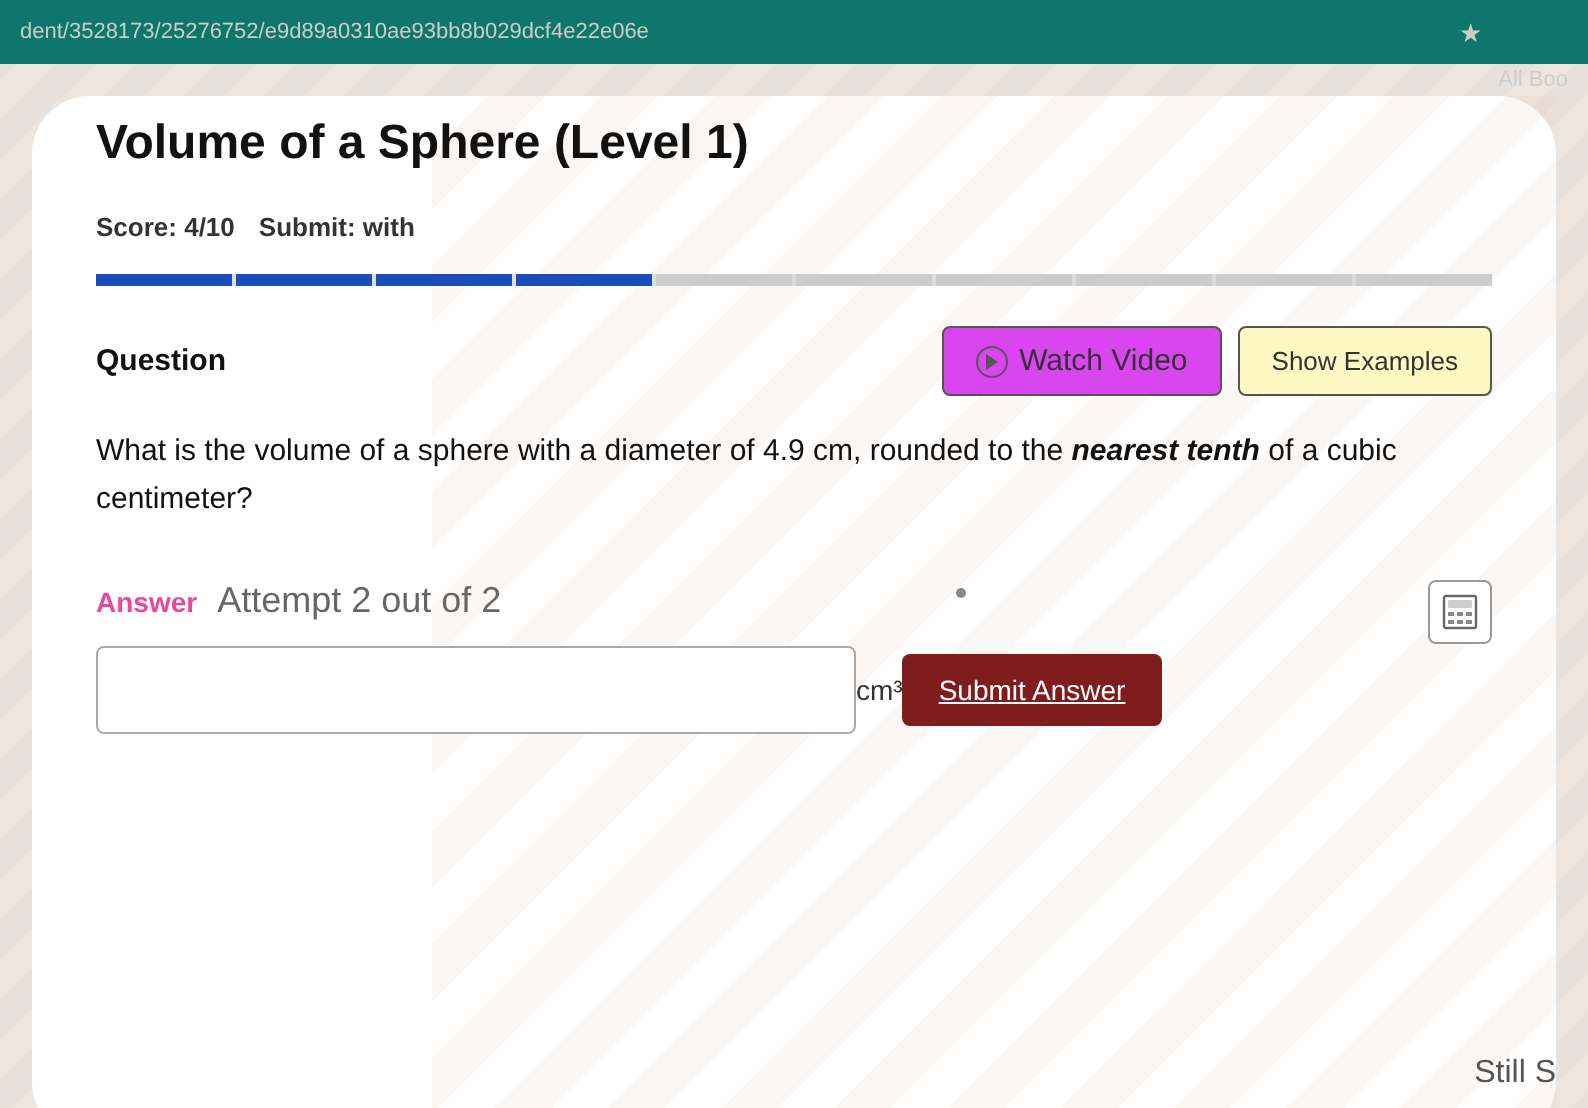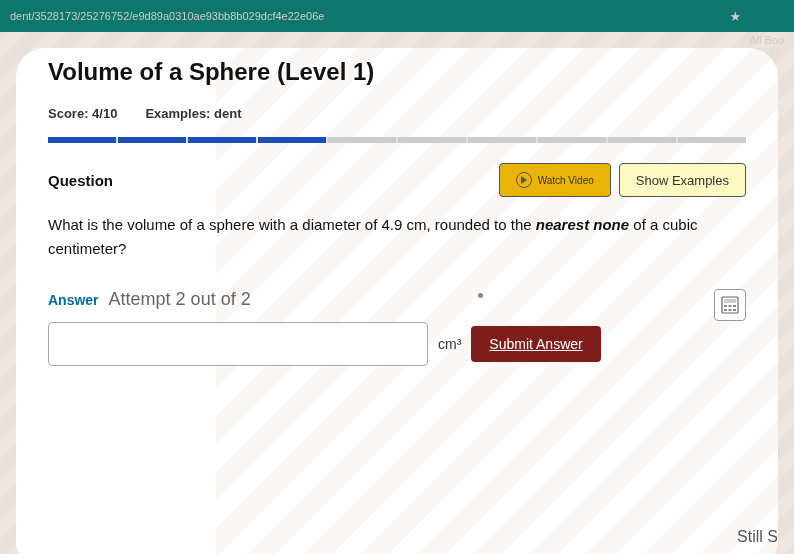--- a/index.html
+++ b/index.html
@@ -94,21 +94,21 @@
     }
 
     
     .score-section {
       margin-bottom: 16px;
     }
 
     .score-line {
       display: flex;
       align-items: center;
-      gap: 28px;
+      gap: 12px;
       margin-bottom: 8px;
     }
 
     .score-label {
       font-size: 13px;
       color: #333;
       font-weight: bold;
     }
 
     .penalty-label {
@@ -149,23 +149,23 @@
       display: flex;
       gap: 8px;
     }
 
     .watch-video-btn {
       display: flex;
       align-items: center;
       gap: 6px;
       padding: 8px 16px;
       border: 1.5px solid #555;
-      background: #eab308;
+      background: #d946ef;
       border-radius: 4px;
-      font-size: 10px;
+      font-size: 15px;
       color: #333;
       cursor: pointer;
     }
 
     .play-icon {
       width: 16px;
       height: 16px;
       border: 1.5px solid #555;
       border-radius: 50%;
       display: inline-flex;
@@ -214,21 +214,21 @@
     .answer-header {
       display: flex;
       align-items: center;
       gap: 10px;
       margin-bottom: 12px;
     }
 
     .answer-label {
       font-size: 14px;
       font-weight: bold;
-      color: #0369a1;
+      color: #ec4899;
     }
 
     .attempt-label {
       font-size: 18px;
       color: #666;
     }
 
     
     .calculator-icon-container {
       position: absolute;
@@ -247,21 +247,20 @@
       justify-content: center;
       cursor: pointer;
       font-size: 10px;
       color: #555;
     }
 
     
     .answer-input-row {
       display: flex;
       align-items: center;
-      gap: 10px;
     }
 
     .answer-input {
       width: 380px;
       height: 44px;
       border: 1.5px solid #aaa;
       border-radius: 4px;
       padding: 0 12px;
       font-size: 14px;
       background: white;
@@ -323,21 +322,21 @@
   <div class="content-inner">
 
     <h1 class="page-title">Volume of a Sphere (Level 1)</h1>
 
     <div class="score-section">
       <div class="score-line">
         <span class="score-label">
           <span>Score:</span>&nbsp;<span>4/10</span>
         </span>
         <span class="penalty-label">
-          <span>Examples:</span>&nbsp;<span>dent</span>
+          <span>Submit:</span>&nbsp;<span>with</span>
         </span>
       </div>
     </div>
 
     <div class="progress-bar-container" id="progressBar">
     <div class="progress-segment" style="width: 10%; background: rgb(26, 77, 184);"></div>
         <div class="progress-segment" style="width: 10%; background: rgb(26, 77, 184);"></div>
         <div class="progress-segment" style="width: 10%; background: rgb(26, 77, 184);"></div>
         <div class="progress-segment" style="width: 10%; background: rgb(26, 77, 184);"></div>
         <div class="progress-segment" style="width: 10%; background: rgb(204, 204, 204);"></div>
@@ -355,21 +354,21 @@
           <span class="play-icon">
             <span class="play-triangle"></span>
           </span>
           <span>Watch Video</span>
         </button>
         <button class="show-examples-btn">Show Examples</button>
       </div>
     </div>
 
     <div class="question-text">
-      <span>What is the volume of a sphere with a diameter of 4.9 cm, rounded to the </span><em>nearest none</em><span> of a cubic centimeter?</span>
+      <span>What is the volume of a sphere with a diameter of 4.9 cm, rounded to the </span><em>nearest tenth</em><span> of a cubic centimeter?</span>
     </div>
 
     <div class="answer-section" style="position:relative;">
 
       <div class="calculator-icon-container">
         <div class="calculator-icon">
           <svg width="18" height="18" viewBox="0 0 18 18" fill="none" xmlns="http://www.w3.org/2000/svg">
             <rect x="1" y="1" width="16" height="16" rx="1" stroke="#666" stroke-width="1.2" fill="white"></rect>
             <rect x="3" y="3" width="12" height="4" rx="0.5" fill="#ccc"></rect>
             <rect x="3" y="9" width="3" height="2" rx="0.3" fill="#888"></rect>

